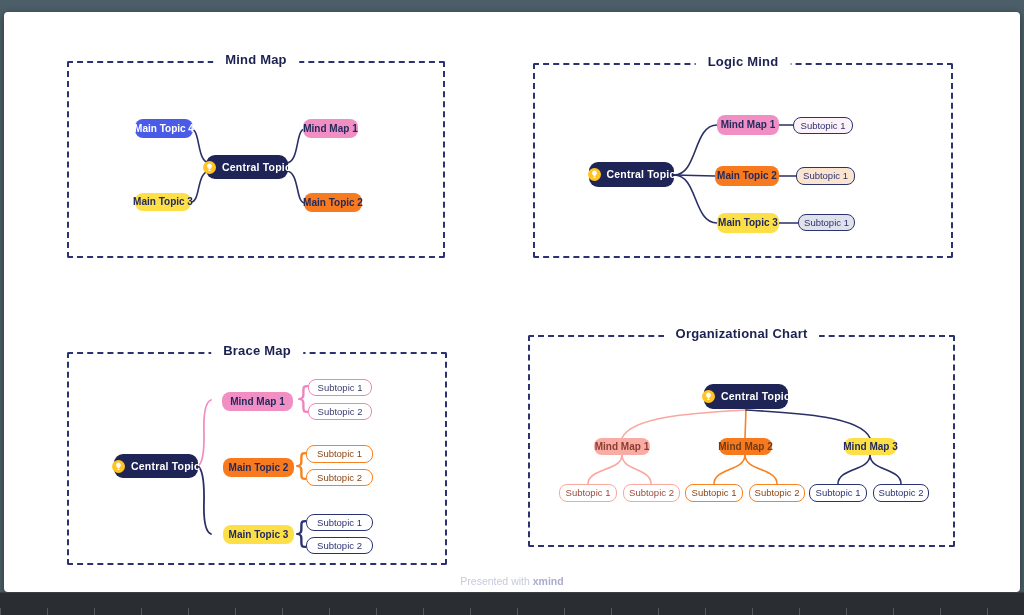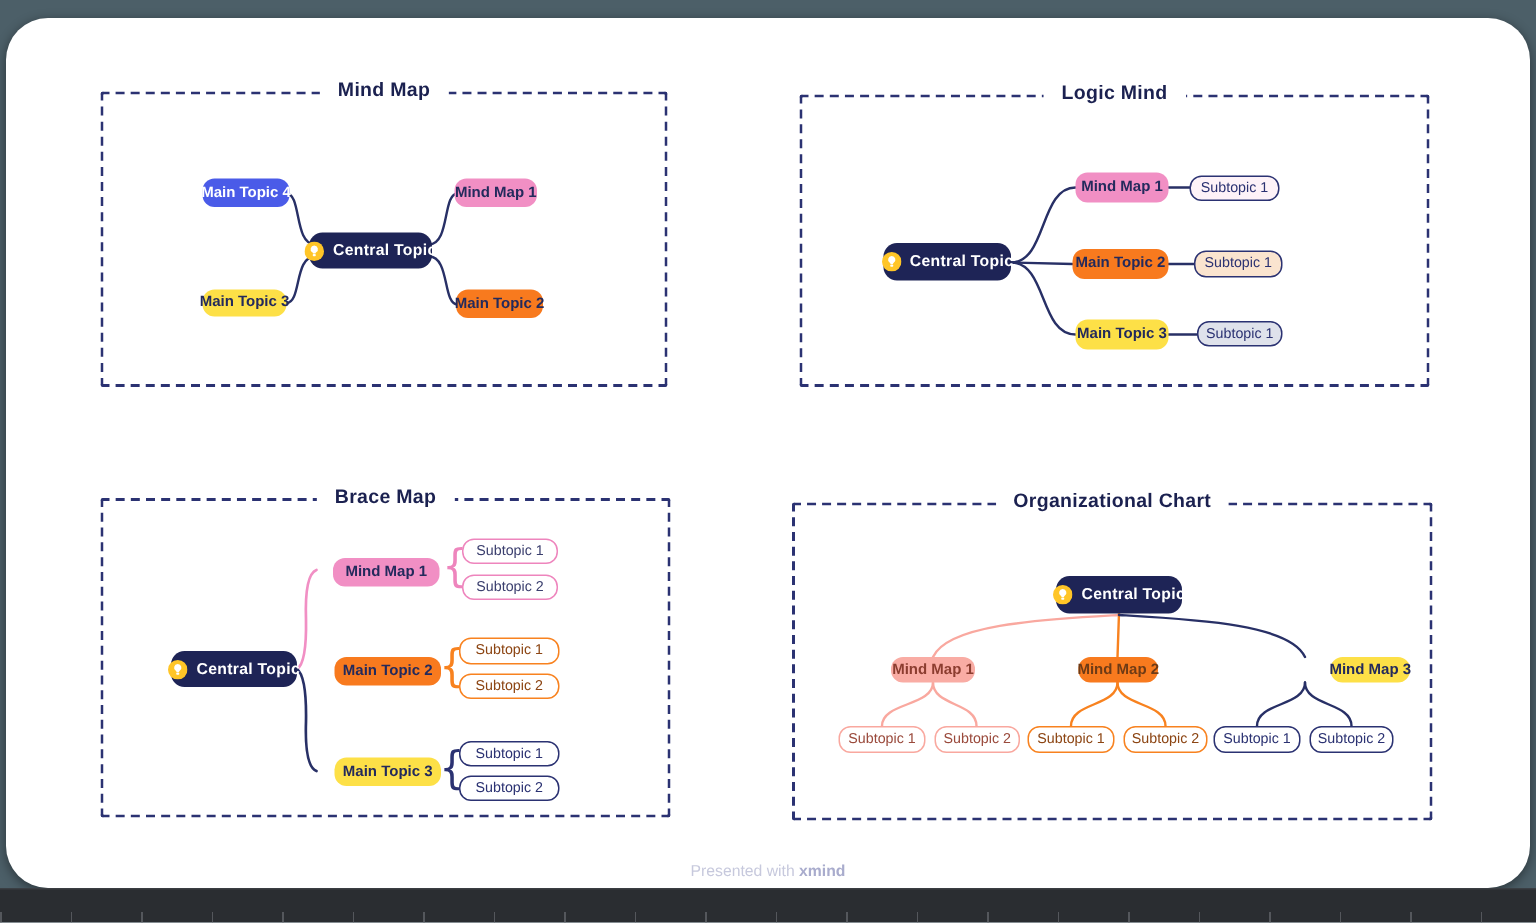--- a/index.html
+++ b/index.html
@@ -5,21 +5,21 @@
   * { margin:0; padding:0; box-sizing:border-box; }
   html,body { width:1024px; height:615px; }
   body {
     font-family: "Liberation Sans", sans-serif;
     background:#4C5F68;
     position:relative;
     overflow:hidden;
   }
   .card {
     position:absolute; left:4px; top:12px; width:1016px; height:580px;
-    background:#ffffff; border-radius:28px;
+    background:#ffffff; border-radius:4px;
     box-shadow:0 2px 8px rgba(0,0,0,.45);
   }
   .bottom-band {
     position:absolute; left:0; right:0; bottom:0; height:23px;
     background:#2A2D31; border-top:1px solid #3A3E43; z-index:5;
   }
   .bottom-band .ticks {
     position:absolute; left:0; right:0; bottom:0; height:7px;
     background:repeating-linear-gradient(90deg,#54575C 0 1px,transparent 1px 47px);
   }
@@ -130,21 +130,21 @@
         <span>Subtopic 1</span>
       </div>
     <div class="node lblue" style="left:182px; top:148px; width:62px; height:20px;">
         <span>Main Topic 3</span>
       </div>
     <div class="node outline" style="left:263px; top:149px; width:57px; height:17px; background:#DFE2EB;">
         <span>Subtopic 1</span>
       </div>
   </div>
 
-  <div class="panel" style="left:63px; top:320px; width:380px; height:213px;">
+  <div class="panel" style="left:63px; top:340px; width:380px; height:213px;">
     <div class="panel-title">Brace Map</div>
     <svg class="wires" width="380" height="213">
       <path d="M 142 46 Q 134 49 135 79 Q 135.5 108 129 112" stroke="#F18FC4" stroke-width="1.8" fill="none" stroke-linecap="round"></path>
       <path d="M 129 112 Q 135.5 117 135 147 Q 134 177 142 180" stroke="#283066" stroke-width="1.8" fill="none" stroke-linecap="round"></path>
     </svg>
     <div class="node central" style="left:45px; top:100px; width:84px; height:24px;">
       <svg class="bulb" viewBox="0 0 13 13">
           <circle cx="6.5" cy="6.5" r="6.5" fill="#FFC527"></circle>
           <path d="M6.5 2.6a2.5 2.5 0 0 0-1.3 4.6c.25.17.45.45.45.75h1.7c0-.3.2-.58.45-.75A2.5 2.5 0 0 0 6.5 2.6z" fill="#ffffff"></path>
           <rect x="5.5" y="8.4" width="2" height="1.5" rx=".5" fill="#ffffff"></rect>
@@ -206,21 +206,21 @@
           <rect x="5.5" y="8.4" width="2" height="1.5" rx=".5" fill="#ffffff"></rect>
         </svg>
       <span>Central Topic</span>
     </div>
     <div class="node salmon" style="left:64px; top:101px; width:56px; height:17px;">
         <span>Mind Map 1</span>
       </div>
     <div class="node orange" style="left:189px; top:101px; width:53px; height:17px; color:#6E3B16;text-align:center;">
         <span>Mind Map 2</span>
       </div>
-    <div class="node lblue" style="left:314px; top:101px; width:53px; height:17px;margin-left:43px;">
+    <div class="node lblue" style="left:314px; top:101px; width:53px; height:17px;">
         <span>Mind Map 3</span>
       </div>
 
     <div class="node outline sb" style="left:29px; top:147px; width:58px; height:18px;">
         <span>Subtopic 1</span>
       </div>
     <div class="node outline sb" style="left:93px; top:147px; width:57px; height:18px;">
         <span>Subtopic 2</span>
       </div>
     <div class="node outline ob" style="left:155px; top:147px; width:58px; height:18px;">

